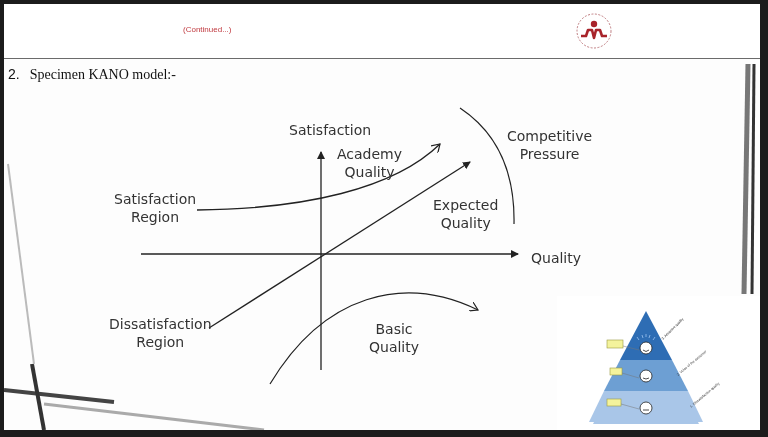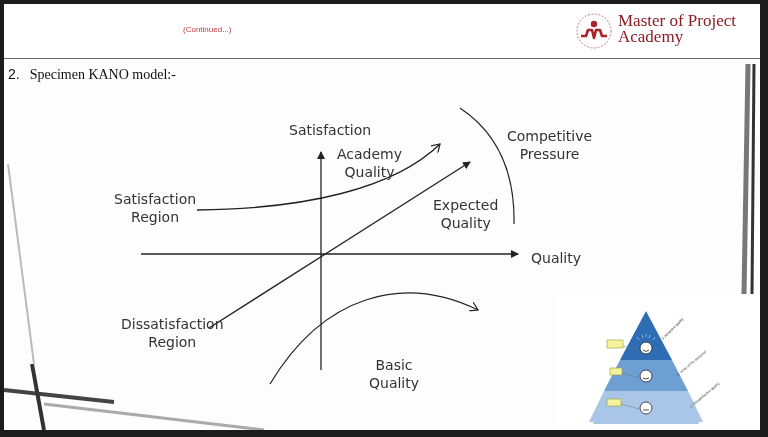--- a/index.html
+++ b/index.html
@@ -31,24 +31,20 @@
     <line x1="750" y1="60" x2="748" y2="290" stroke="#333" stroke-width="3"></line>
   </svg>
 
   <div class="header">
     <div class="subtitle">(Continued...)</div>
     <svg class="logo" viewBox="0 0 38 38">
       <circle cx="19" cy="19" r="17" fill="none" stroke="#b06065" stroke-width="0.8" stroke-dasharray="2 1.5"></circle>
       <circle cx="19" cy="12" r="3.2" fill="#a8232a"></circle>
       <path d="M6 24 L11 24 L13 18 L17 18 L19 26 L21 18 L25 18 L27 24 L32 24" fill="none" stroke="#a8232a" stroke-width="2.6" stroke-linejoin="round"></path>
     </svg>
-    <div class="logo-text">
-      <div>Master of Project</div>
-      <div>Academy</div>
-    </div>
   </div>
 
   <div class="heading">
     <span class="num">2.</span><span>Specimen KANO model:-</span>
   </div>
 
   <svg class="diagram" viewBox="0 0 756 426">
     <defs>
       <marker id="ah" markerWidth="8" markerHeight="8" refX="7" refY="4" orient="auto" markerUnits="userSpaceOnUse">
         <path d="M0,0 L8,4 L0,8 Z" fill="#222"></path>
@@ -74,33 +70,33 @@
   <div class="lbl" style="left:527px;top:245px;">Quality</div>
 
   <div class="lbl" style="left:333px;top:141px;">
     <div>Academy</div>
     <div>Quality</div>
   </div>
   <div class="lbl" style="left:429px;top:192px;">
     <div>Expected</div>
     <div>Quality</div>
   </div>
-  <div class="lbl" style="left:365px;top:316px;margin-top:36px;">
+  <div class="lbl" style="left:365px;top:316px;">
     <div>Basic</div>
     <div>Quality</div>
   </div>
   <div class="lbl" style="left:503px;top:123px;">
     <div>Competitive</div>
     <div>Pressure</div>
   </div>
   <div class="lbl" style="left:110px;top:186px;">
     <div>Satisfaction</div>
     <div>Region</div>
   </div>
-  <div class="lbl" style="left:105px;top:311px;margin-left:12px;">
+  <div class="lbl" style="left:105px;top:311px;">
     <div>Dissatisfaction</div>
     <div>Region</div>
   </div>
 
   <div class="pyramid">
     <svg width="206" height="134" viewBox="0 0 206 134">
       <polygon points="89,17 108,64 70,64" fill="#2e6db4"></polygon>
       <polygon points="70,64 108,64 126,97 52,97" fill="#6d9fd3" transform="translate(0,0)"></polygon>
       <polygon points="89,17 126,97 52,97" fill="none"></polygon>
       <polygon points="52,97 126,97 142,128 36,128" fill="#a9c6e8"></polygon>

